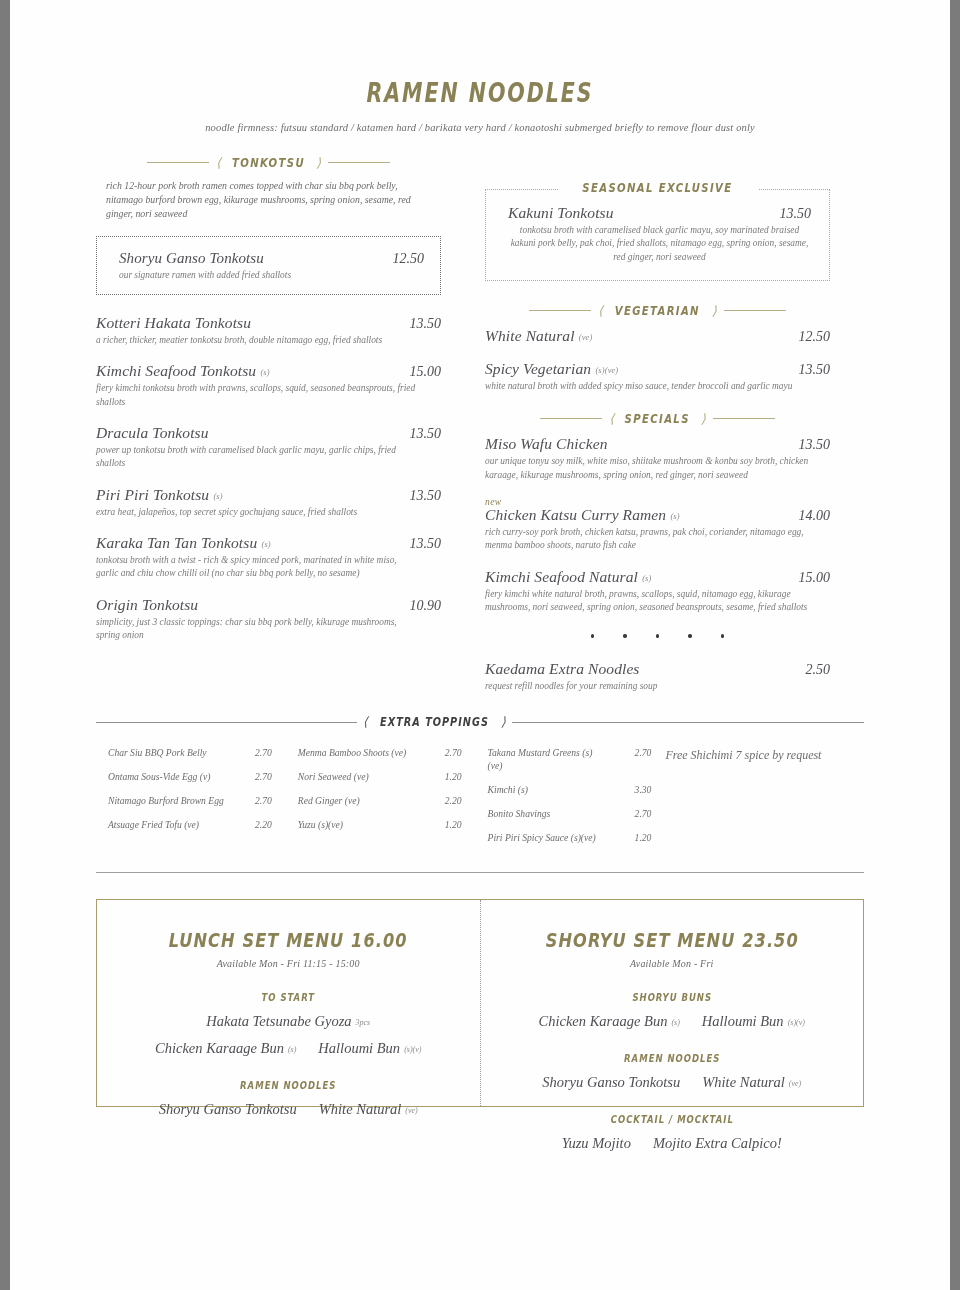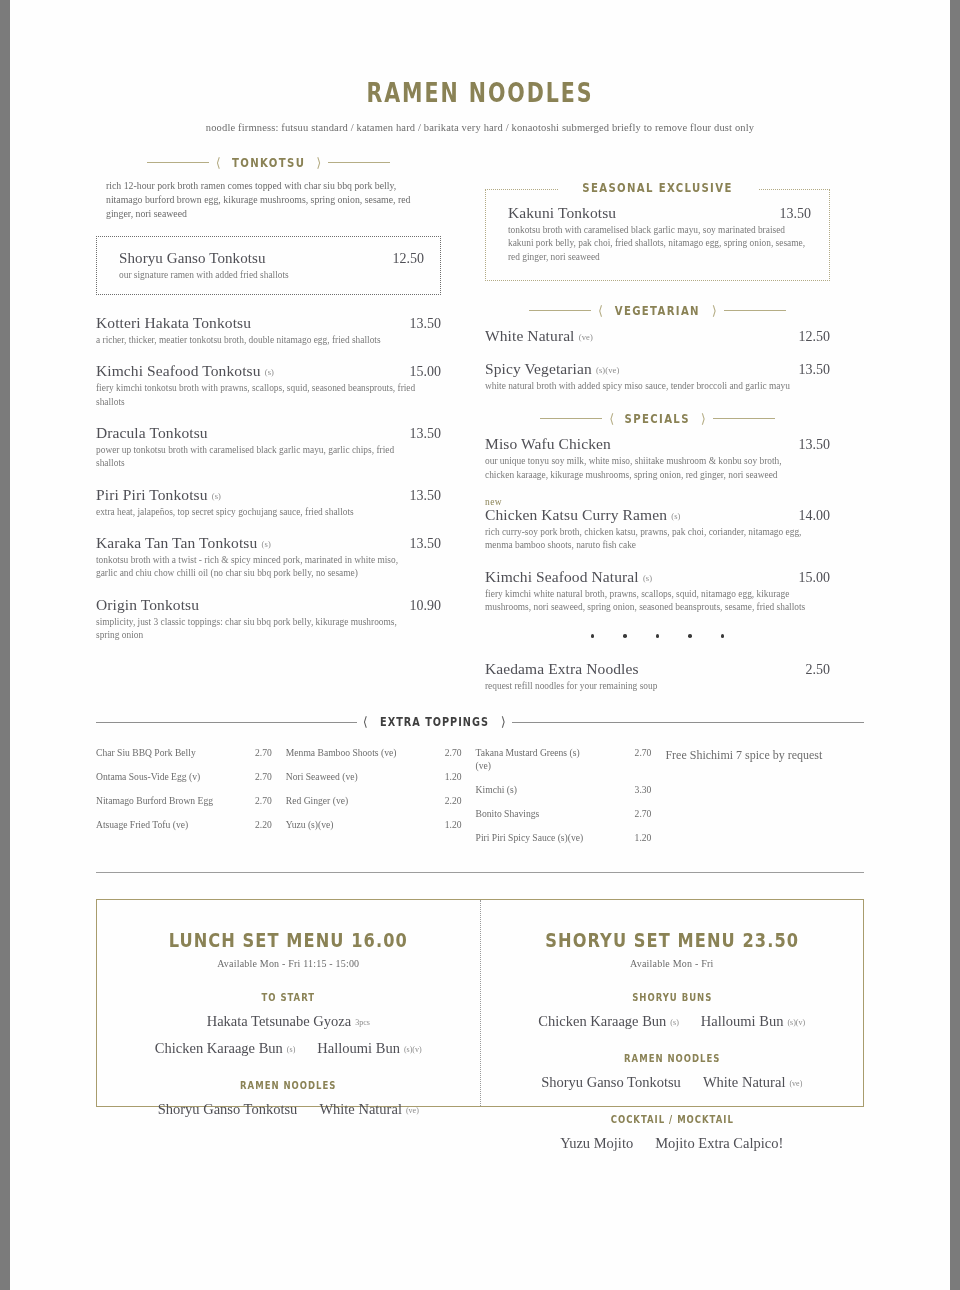--- a/index.html
+++ b/index.html
@@ -32,20 +32,21 @@
   .edge-bar.right { right: 0; }
 
   .sheet {
     position: absolute;
     left: 10px;
     top: 0;
     width: 940px;
     height: 1290px;
     background: #fefefe;
     padding: 0 86px;
+    font-style: italic;
   }
 
   
   .page-title {
     text-align: center;
     font-family: "DejaVu Sans Condensed", "Liberation Sans Narrow", "Liberation Sans", sans-serif;
     font-weight: 700;
     font-size: 26px;
     letter-spacing: 2.2px;
     color: #8a8255;
@@ -155,21 +156,21 @@
   }
   .dotted-box .item { margin-bottom: 0; }
   .dotted-box .item-name { font-size: 15px; }
 
   .seasonal-box {
     border: 1px dotted #b2aa84;
     padding: 14px 18px 16px 22px;
     margin-top: -13px;
     margin-bottom: 22px;
   }
-  .seasonal-box .item { margin-bottom: 0; }
+  .seasonal-box .item { margin-bottom: 0; text-align: center; }
   .sec-head.boxed-head {
     position: relative;
     top: 9px;
     background: #fefefe;
     width: 200px;
     margin: 16px auto;
     z-index: 2;
   }
 
   
@@ -214,21 +215,21 @@
   .top-col.last { flex: 1.05; }
   .top-row {
     display: flex;
     justify-content: space-between;
     align-items: flex-start;
     margin-bottom: 11px;
     font-size: 9.6px;
     color: #6d6d6d;
     line-height: 1.35;
   }
-  .top-row .tname { max-width: 118px; }
+  .top-row .tname { max-width: 118px; margin-left: 12px; }
   .top-row .tprice { white-space: nowrap; padding-left: 6px; }
   .top-note {
     font-size: 12px;
     color: #6d6d6d;
     line-height: 1.4;
   }
 
   .hr-thin {
     height: 1px;
     background: #9d9d9d;

